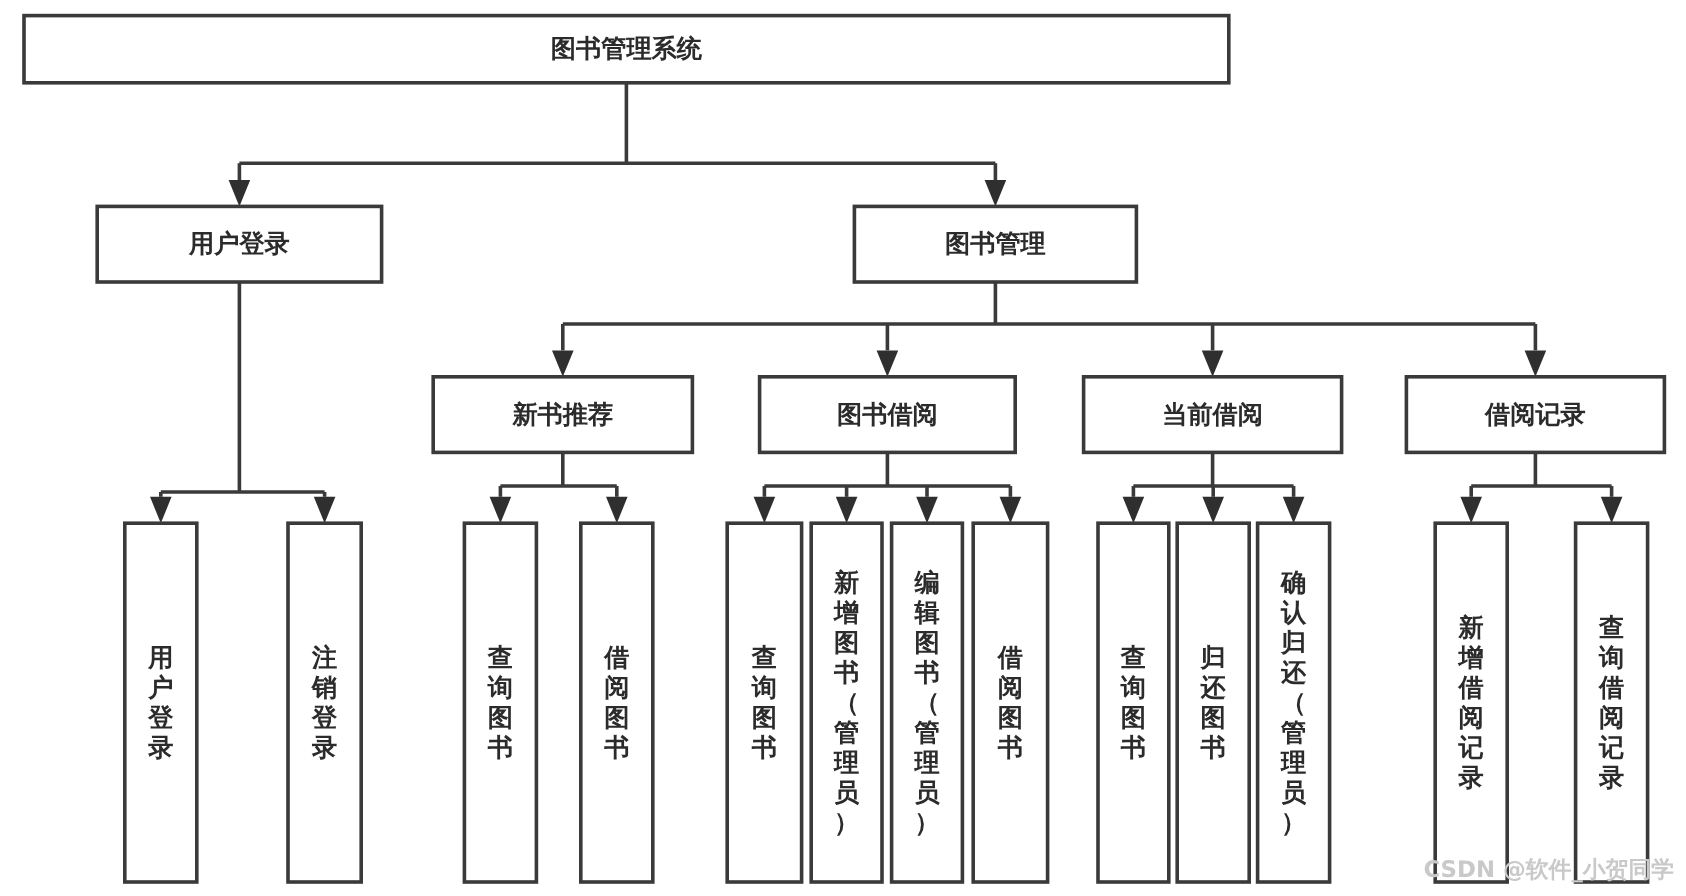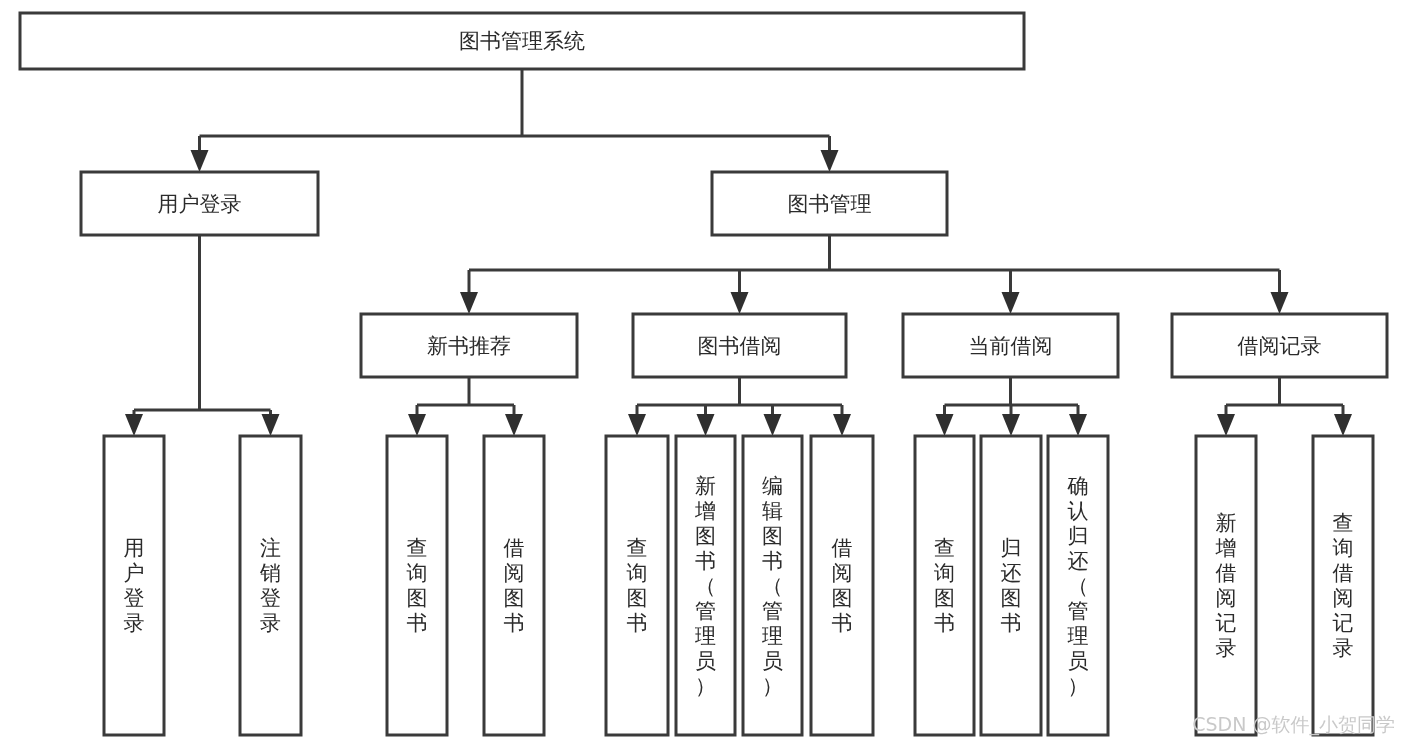--- a/index.html
+++ b/index.html
@@ -13,20 +13,21 @@
     position: relative;
     font-family: "DejaVu Sans", "Liberation Sans", sans-serif;
     overflow: hidden;
   }
   #diagram-root {
     position: absolute;
     left: 0;
     top: 0;
     width: 1192px;
     height: 747px;
+    font-weight: bold;
   }
   .node-box {
     fill: #ffffff;
     stroke: #3a3a3a;
     stroke-width: 3;
   }
   .node-label {
     fill: #2b2b2b;
     font-family: "DejaVu Sans", "Liberation Sans", sans-serif;
     font-size: 21px;

